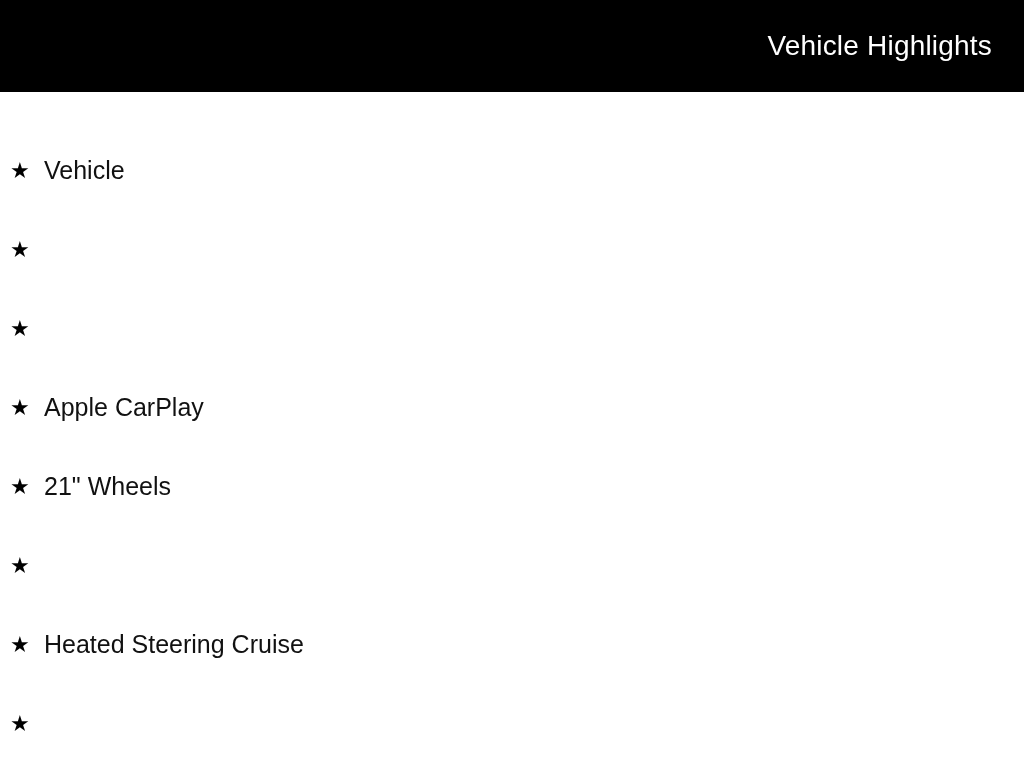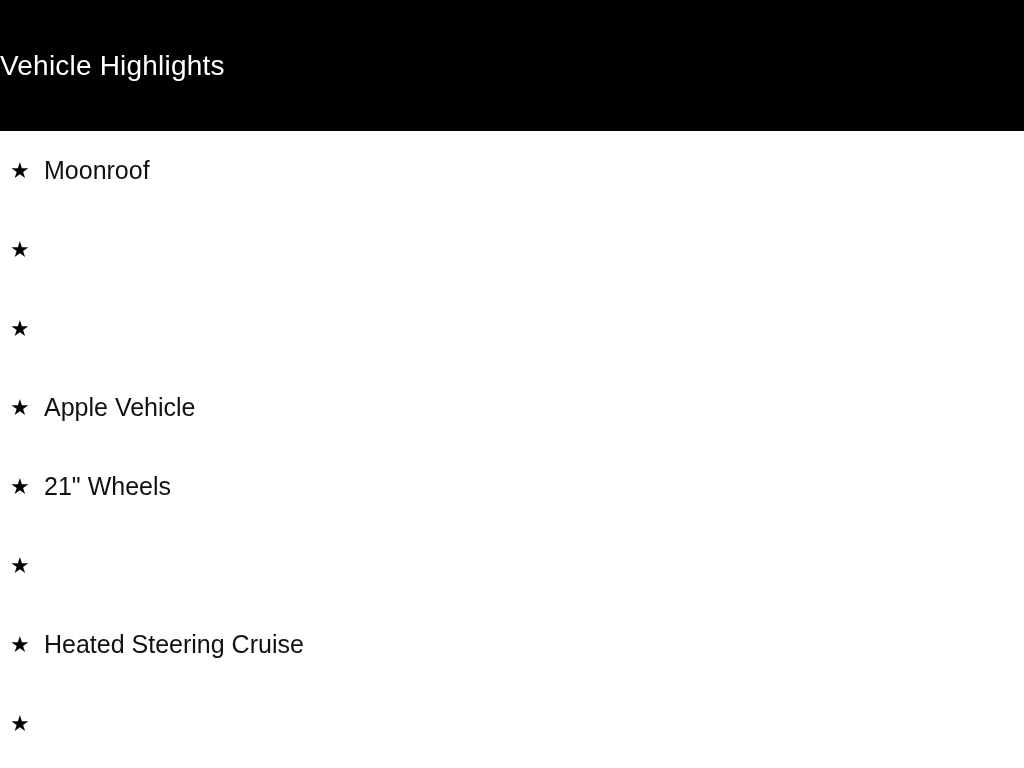--- a/index.html
+++ b/index.html
@@ -17,25 +17,25 @@
     width: 1024px;
     height: 768px;
     background: #ffffff;
   }
 
   .header-bar {
     position: absolute;
     top: 0;
     left: 0;
     width: 1024px;
-    height: 131px;
+    height: 92px;
     background: #000000;
     display: flex;
     align-items: center;
-    justify-content: flex-start;
+    justify-content: flex-end;
     box-sizing: border-box;
     padding-right: 32px;
   }
 
   .header-title {
     color: #ffffff;
     font-size: 28px;
     font-weight: 400;
     letter-spacing: 0.2px;
     line-height: 1;
@@ -82,34 +82,34 @@
 <div class="page">
 
   <div class="header-bar">
     <div class="header-title">Vehicle Highlights</div>
   </div>
 
   <ul class="highlights-list">
 
     <li class="highlight-item">
       <span class="star-icon">★</span>
-      <span class="highlight-label">Moonroof</span>
+      <span class="highlight-label">Vehicle</span>
     </li>
 
     <li class="highlight-item">
       <span class="star-icon">★</span>
     </li>
 
     <li class="highlight-item">
       <span class="star-icon">★</span>
     </li>
 
     <li class="highlight-item">
       <span class="star-icon">★</span>
-      <span class="highlight-label">Apple Vehicle</span>
+      <span class="highlight-label">Apple CarPlay</span>
     </li>
 
     <li class="highlight-item">
       <span class="star-icon">★</span>
       <span class="highlight-label">21" Wheels</span>
     </li>
 
     <li class="highlight-item">
       <span class="star-icon">★</span>
     </li>

